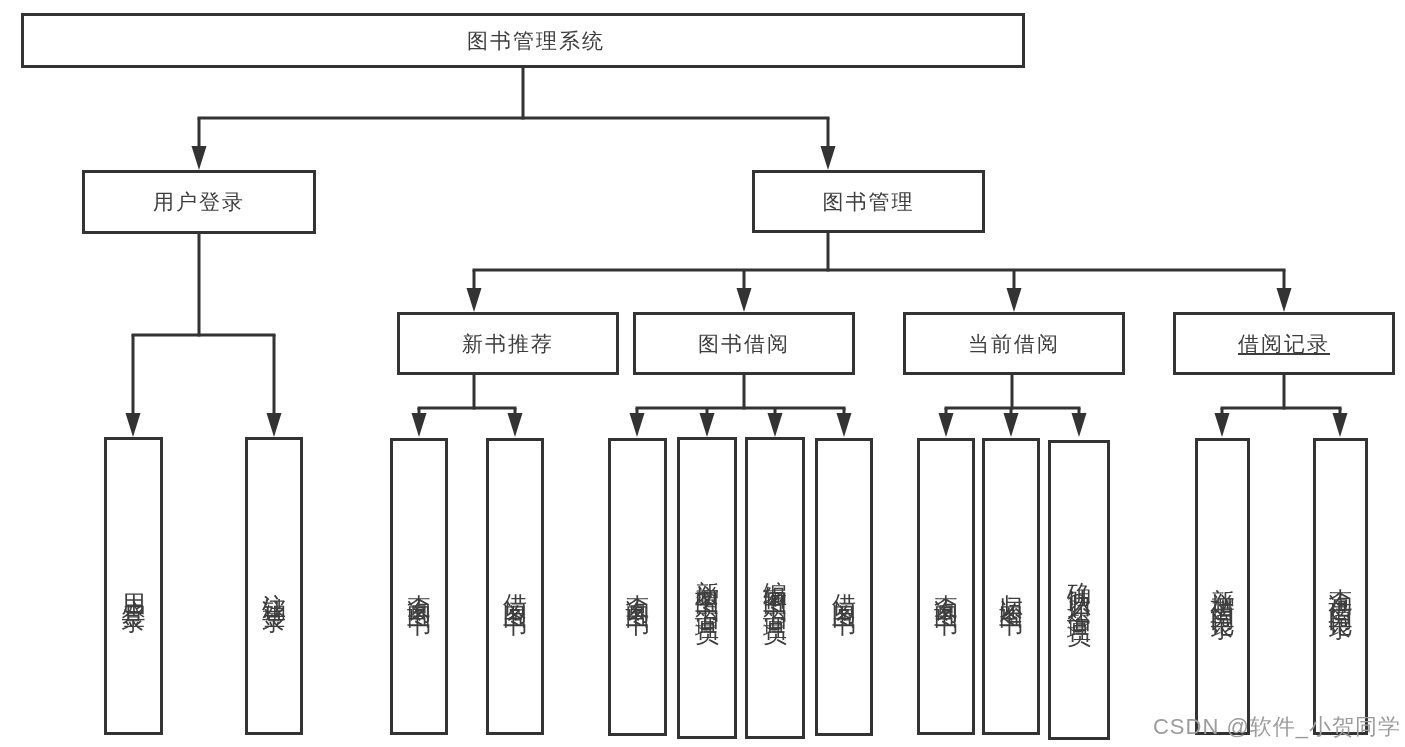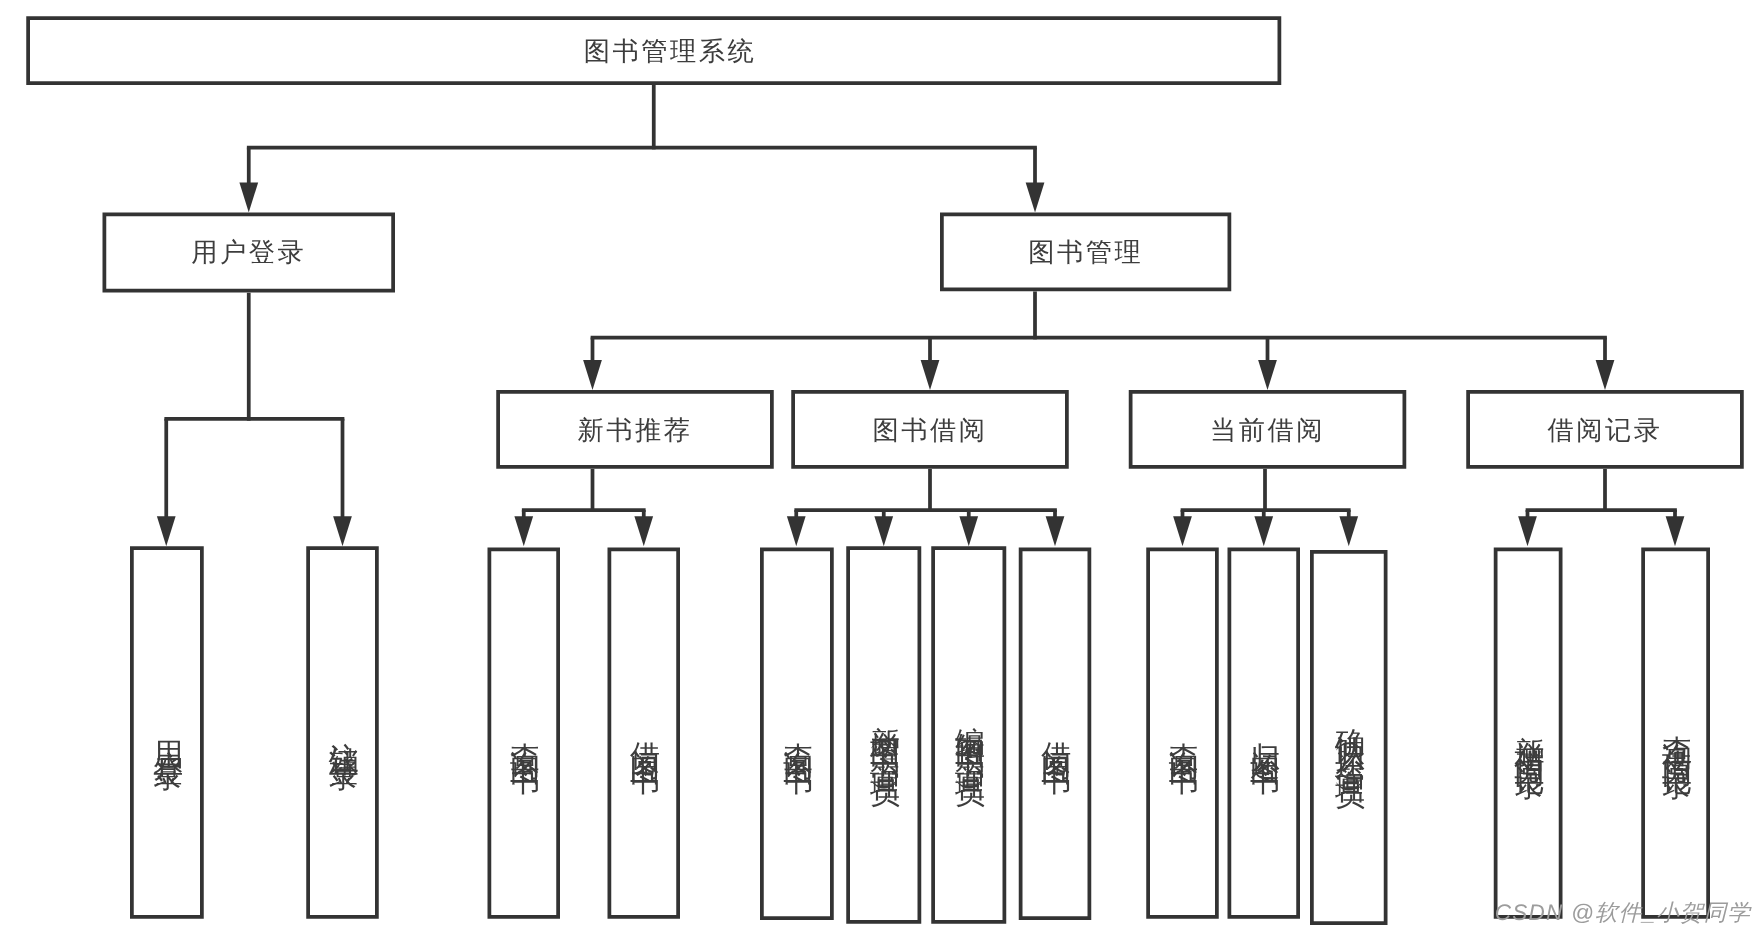--- a/index.html
+++ b/index.html
@@ -48,25 +48,24 @@
   .v-box {
     writing-mode: vertical-rl;
     font-size: 24px;
     letter-spacing: 6px;
     line-height: 1;
   }
   .watermark {
     position: absolute;
     right: 4px;
     bottom: 5px;
-    font-size: 18px;
+    font-size: 22px;
     letter-spacing: 1px;
     color: var(--wm, #9c9c9c);
     white-space: nowrap;
-    font-style: italic;
   }
 </style>
 </head>
 <body>
 
 <div class="canvas">
 
   <svg class="connectors" viewBox="0 0 1405 747" xmlns="http://www.w3.org/2000/svg">
 
     <line x1="523" y1="68" x2="523" y2="119.5"></line>
@@ -130,21 +129,21 @@
   </svg>
 
   <div class="box h-box" style="left:21px; top:13px; width:1004px; height:55px;padding-left:26px;">图书管理系统</div>
 
   <div class="box h-box" style="left:82px; top:170px; width:234px; height:64px;">用户登录</div>
   <div class="box h-box" style="left:752px; top:170px; width:233px; height:63px;">图书管理</div>
 
   <div class="box h-box" style="left:363px; top:312px; width:222px; height:63px;margin-left:34px;">新书推荐</div>
   <div class="box h-box" style="left:633px; top:312px; width:222px; height:63px;text-align:right;">图书借阅</div>
   <div class="box h-box" style="left:903px; top:312px; width:222px; height:63px;font-family:Liberation Mono, monospace;">当前借阅</div>
-  <div class="box h-box" style="left:1173px; top:312px; width:222px; height:63px;">借阅记录</div>
+  <div class="box h-box" style="left:1173px; top:312px; width:222px; height:63px;text-decoration:underline;">借阅记录</div>
 
   <div class="box v-box" style="left:104px; top:437px; width:59px; height:298px;">用户登录</div>
   <div class="box v-box" style="left:245px; top:437px; width:58px; height:298px;">注销登录</div>
 
   <div class="box v-box" style="left:390px; top:438px; width:58px; height:297px;">查询图书</div>
   <div class="box v-box" style="left:486px; top:438px; width:58px; height:297px;">借阅图书</div>
 
   <div class="box v-box" style="left:608px; top:438px; width:59px; height:298px;">查询图书</div>
   <div class="box v-box" style="left:677px; top:437px; width:60px; height:302px;">新增图书（管理员）</div>
   <div class="box v-box" style="left:745px; top:437px; width:60px; height:302px;">编辑图书（管理员）</div>

